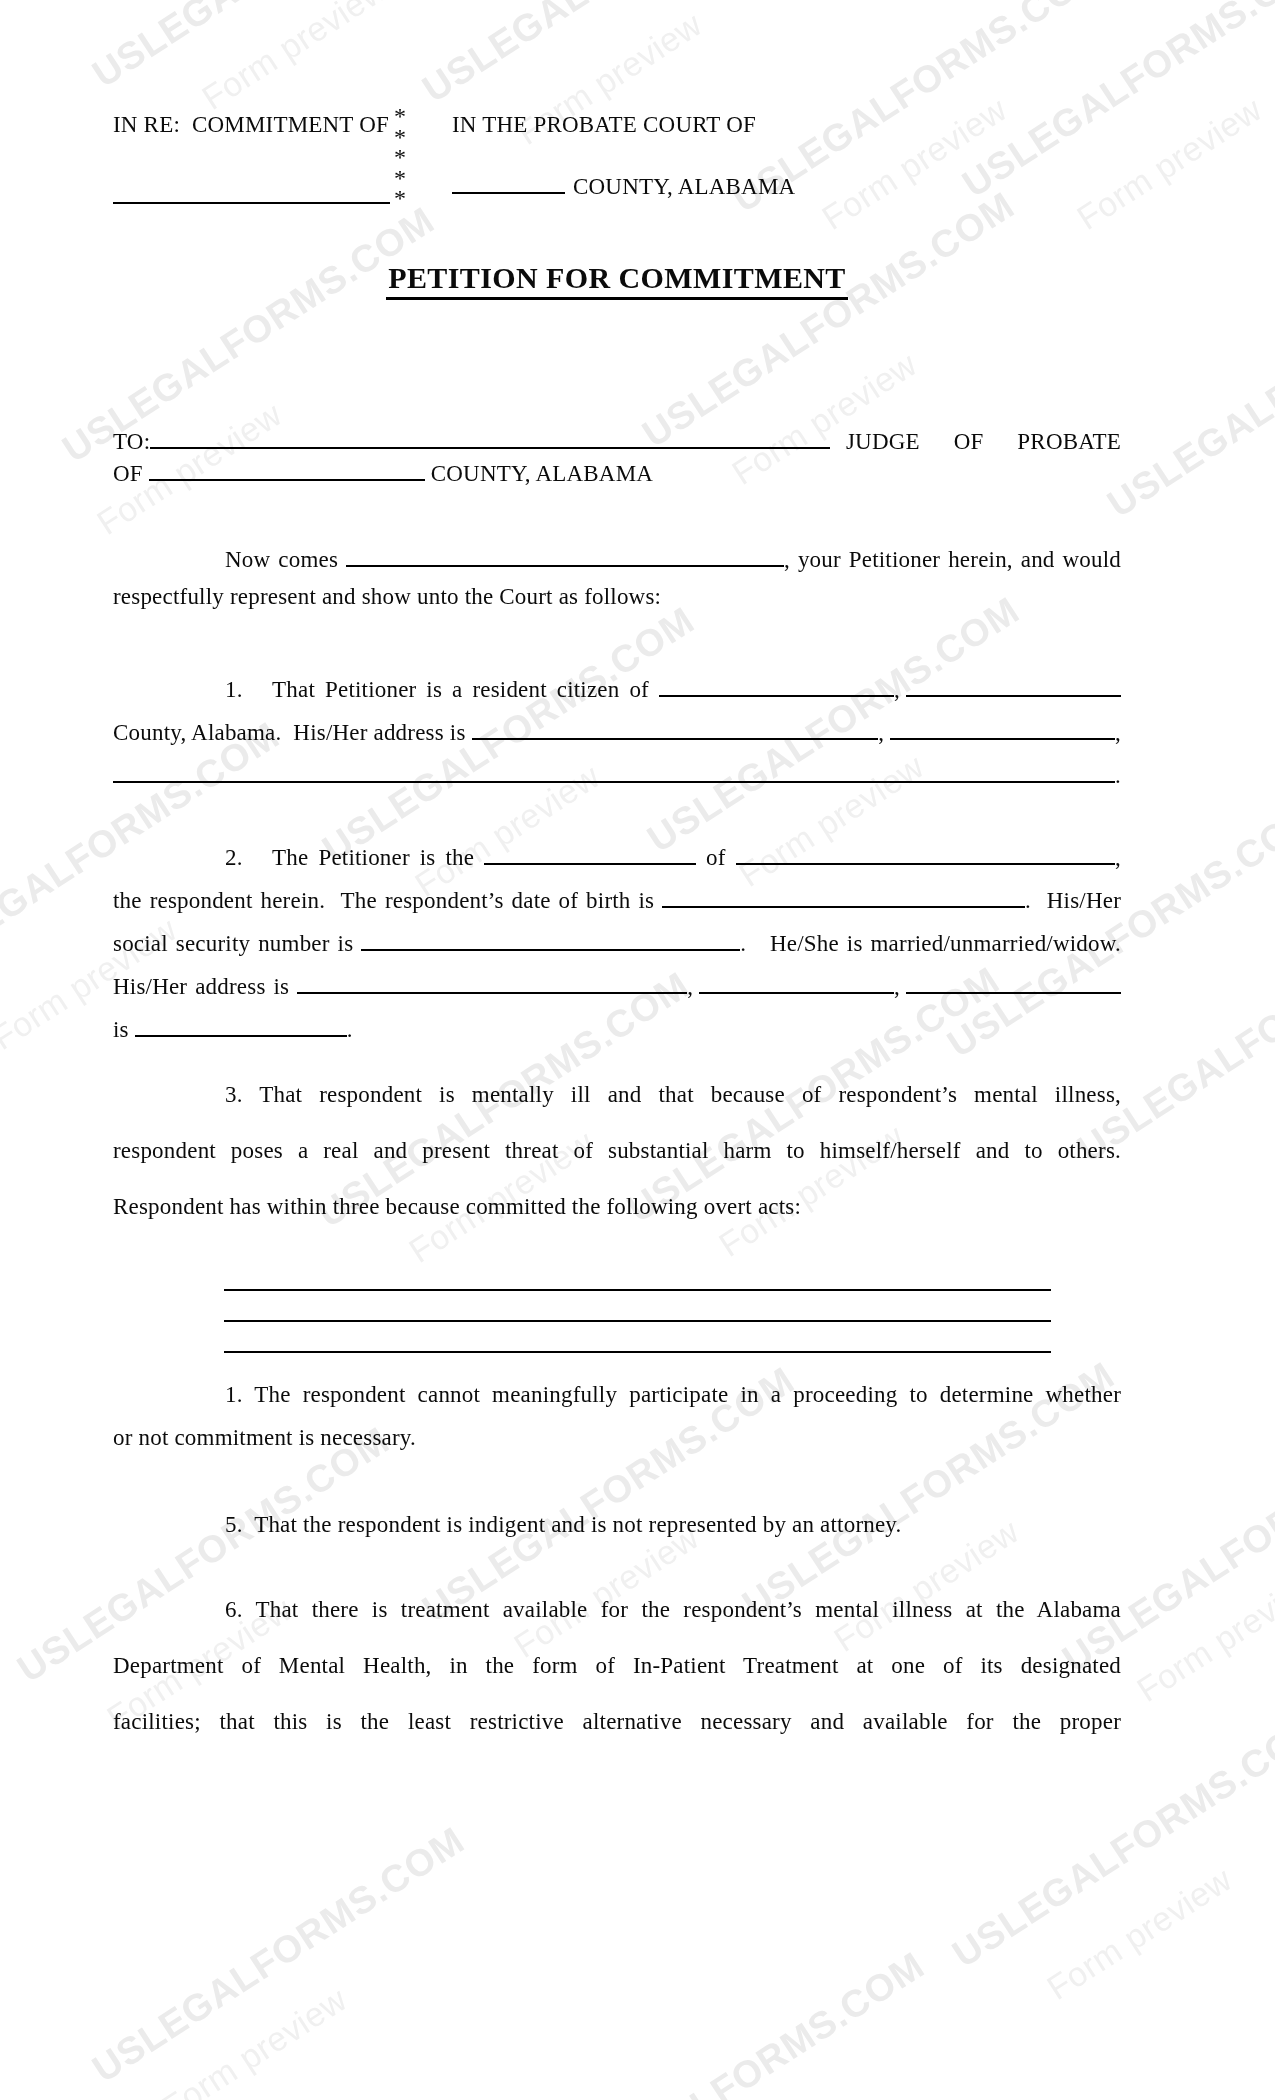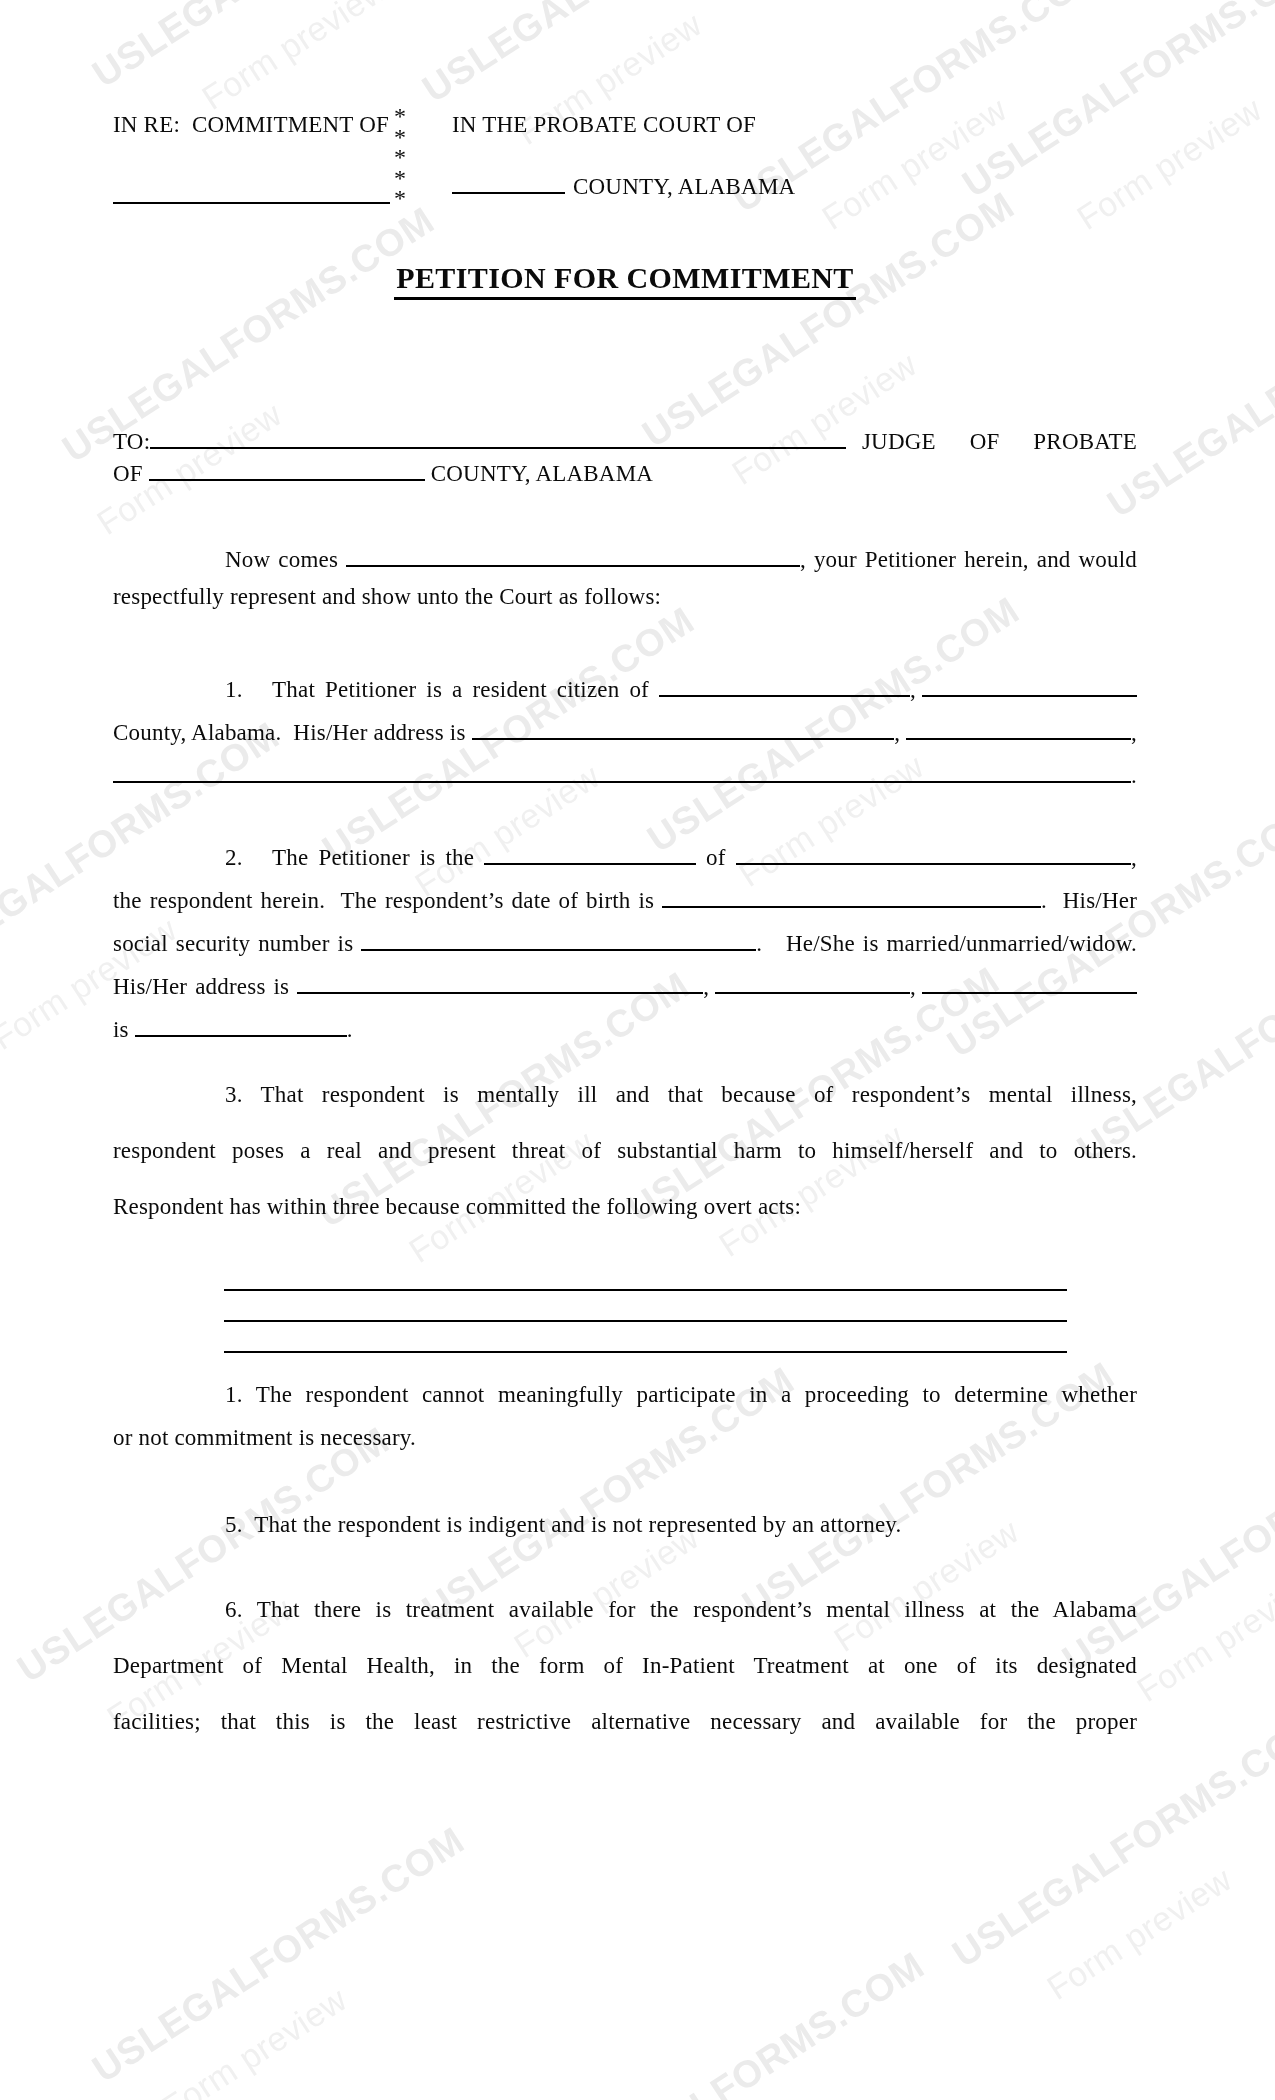--- a/index.html
+++ b/index.html
@@ -6,21 +6,21 @@
   .page{position:relative;width:1275px;height:2100px;background:#ffffff;overflow:hidden;
         font-family:"Liberation Serif","DejaVu Serif",serif;font-size:23px;color:#0b0b0b;
         letter-spacing:.2px;}
   
   .wm-layer{position:absolute;inset:0;z-index:0;pointer-events:none;}
   .wm{position:absolute;white-space:nowrap;transform:rotate(-33deg);transform-origin:left top;
       font-family:"Liberation Sans","DejaVu Sans",sans-serif;}
   .wm-b{font-weight:700;font-size:38px;letter-spacing:1px;color:#ebebeb;}
   .wm-p{font-weight:400;font-size:34px;letter-spacing:.5px;color:#f0f0f0;}
   
-  .content{position:absolute;left:113px;right:138px;top:0;z-index:1;line-height:30px;}
+  .content{position:absolute;left:113px;right:154px;top:0;z-index:1;line-height:30px;}
   .seg{white-space:pre;}
   .row{display:flex;align-items:baseline;}
   .fill{display:inline-block;height:24px;border-bottom:2px solid #000;margin-bottom:-3px;}
   .grow{flex:1 1 0;}
   .ind{display:inline-block;width:112px;flex:0 0 112px;}
   .ws2{word-spacing:2px;} .ws4{word-spacing:4px;} .ws11{word-spacing:11px;}
   .jline{text-align:justify;text-align-last:justify;}
   .jind{text-indent:112px;}
   .lline{white-space:pre;}
   

